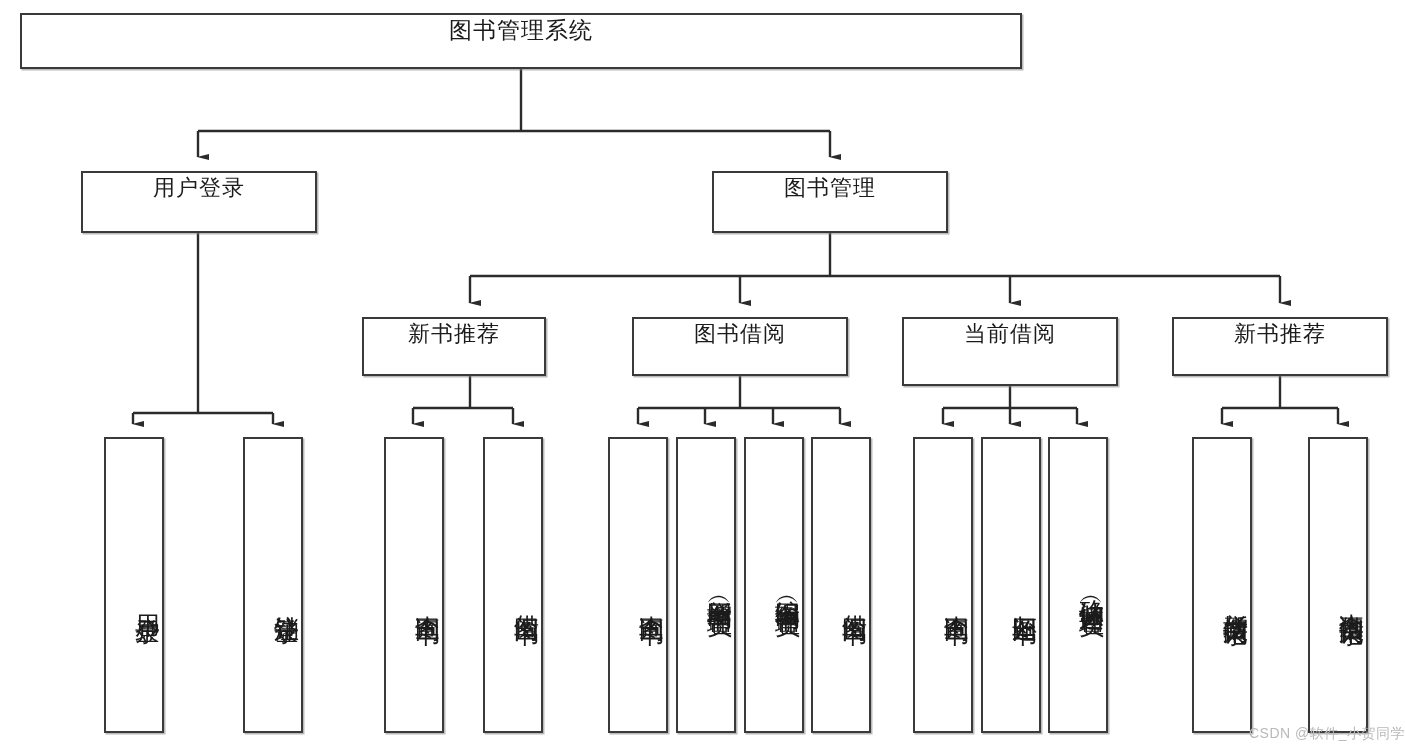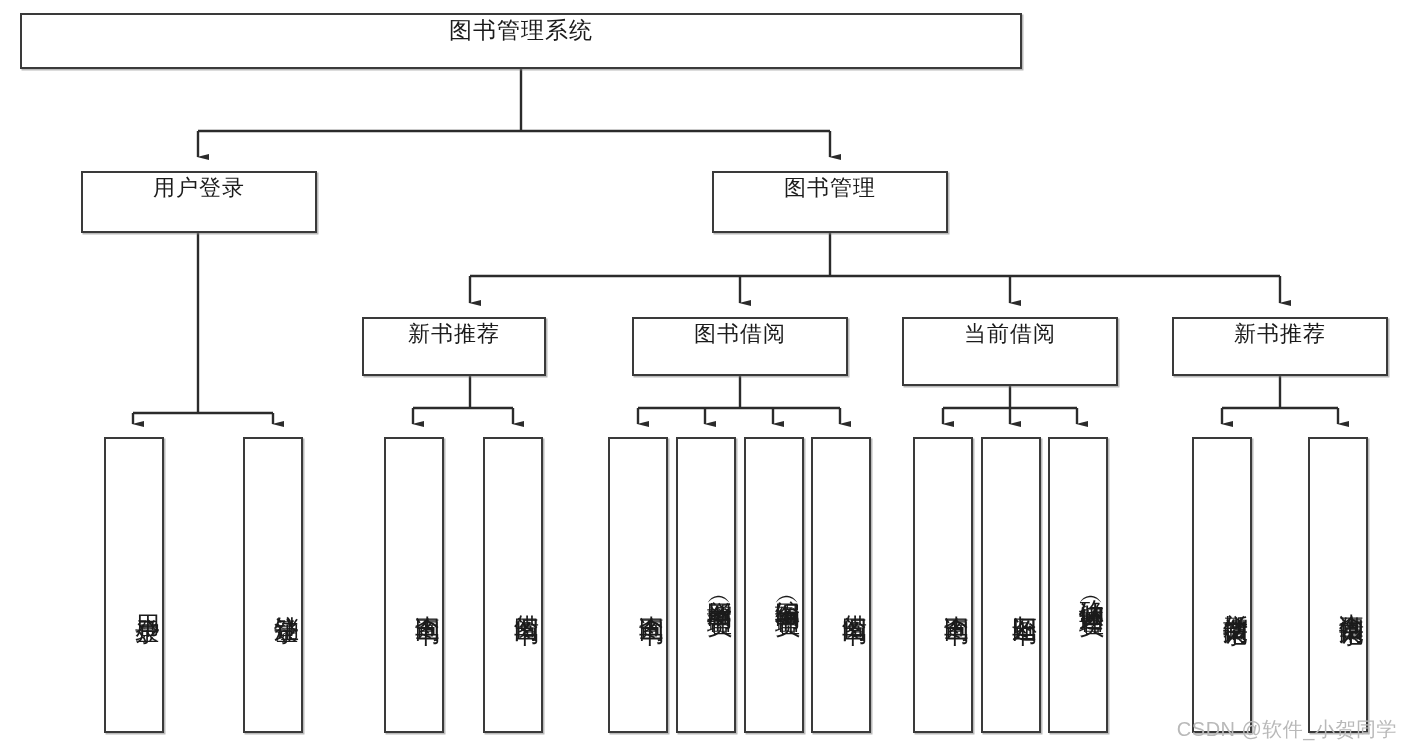--- a/index.html
+++ b/index.html
@@ -28,23 +28,23 @@
     line-height:1.12;
     letter-spacing:2px;
     align-items:flex-start;
     justify-content:center;
     padding-top:28px;
     white-space:normal;
   }
   .node.v.tall{padding-top:8px;}
   .watermark{
     position:absolute;
-    right:8px;
+    right:0;
     bottom:4px;
-    font-size:20px;
+    font-size:14px;
     color:#b9b9b9;
     letter-spacing:.5px;
     white-space:nowrap;
     user-select:none;
   }
 </style>
 </head>
 <body>
 
 <div id="canvas">

